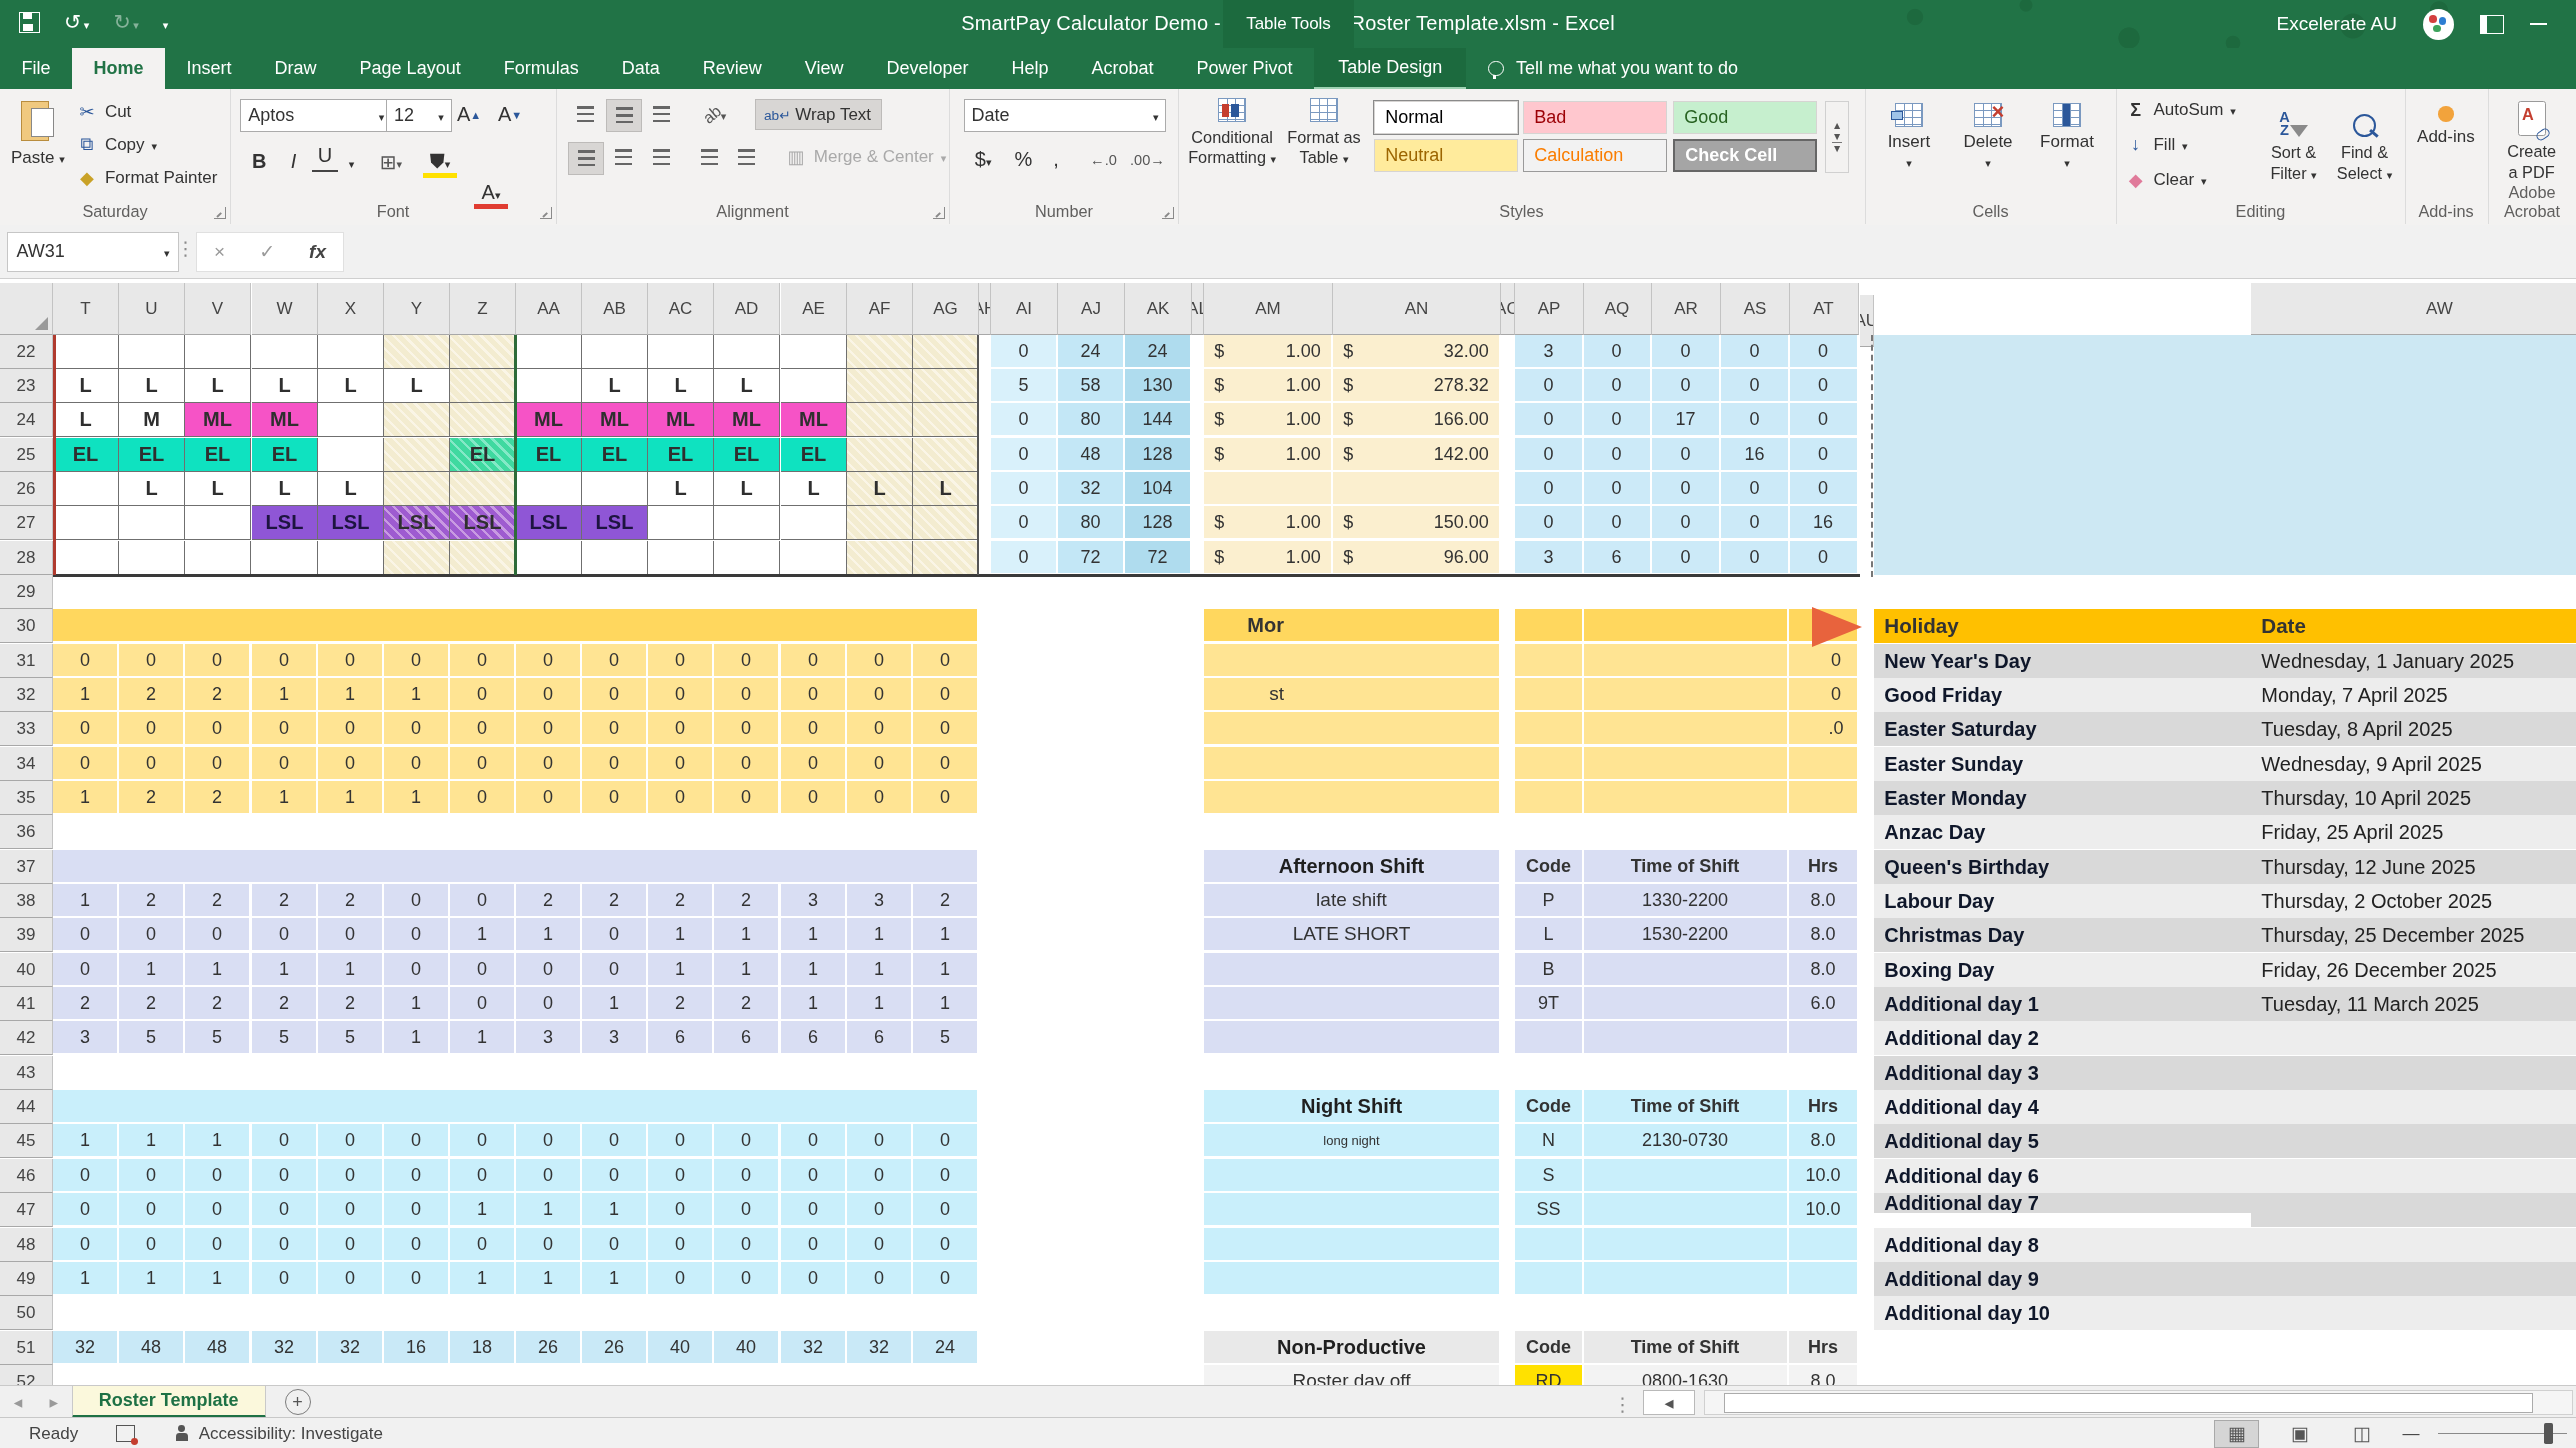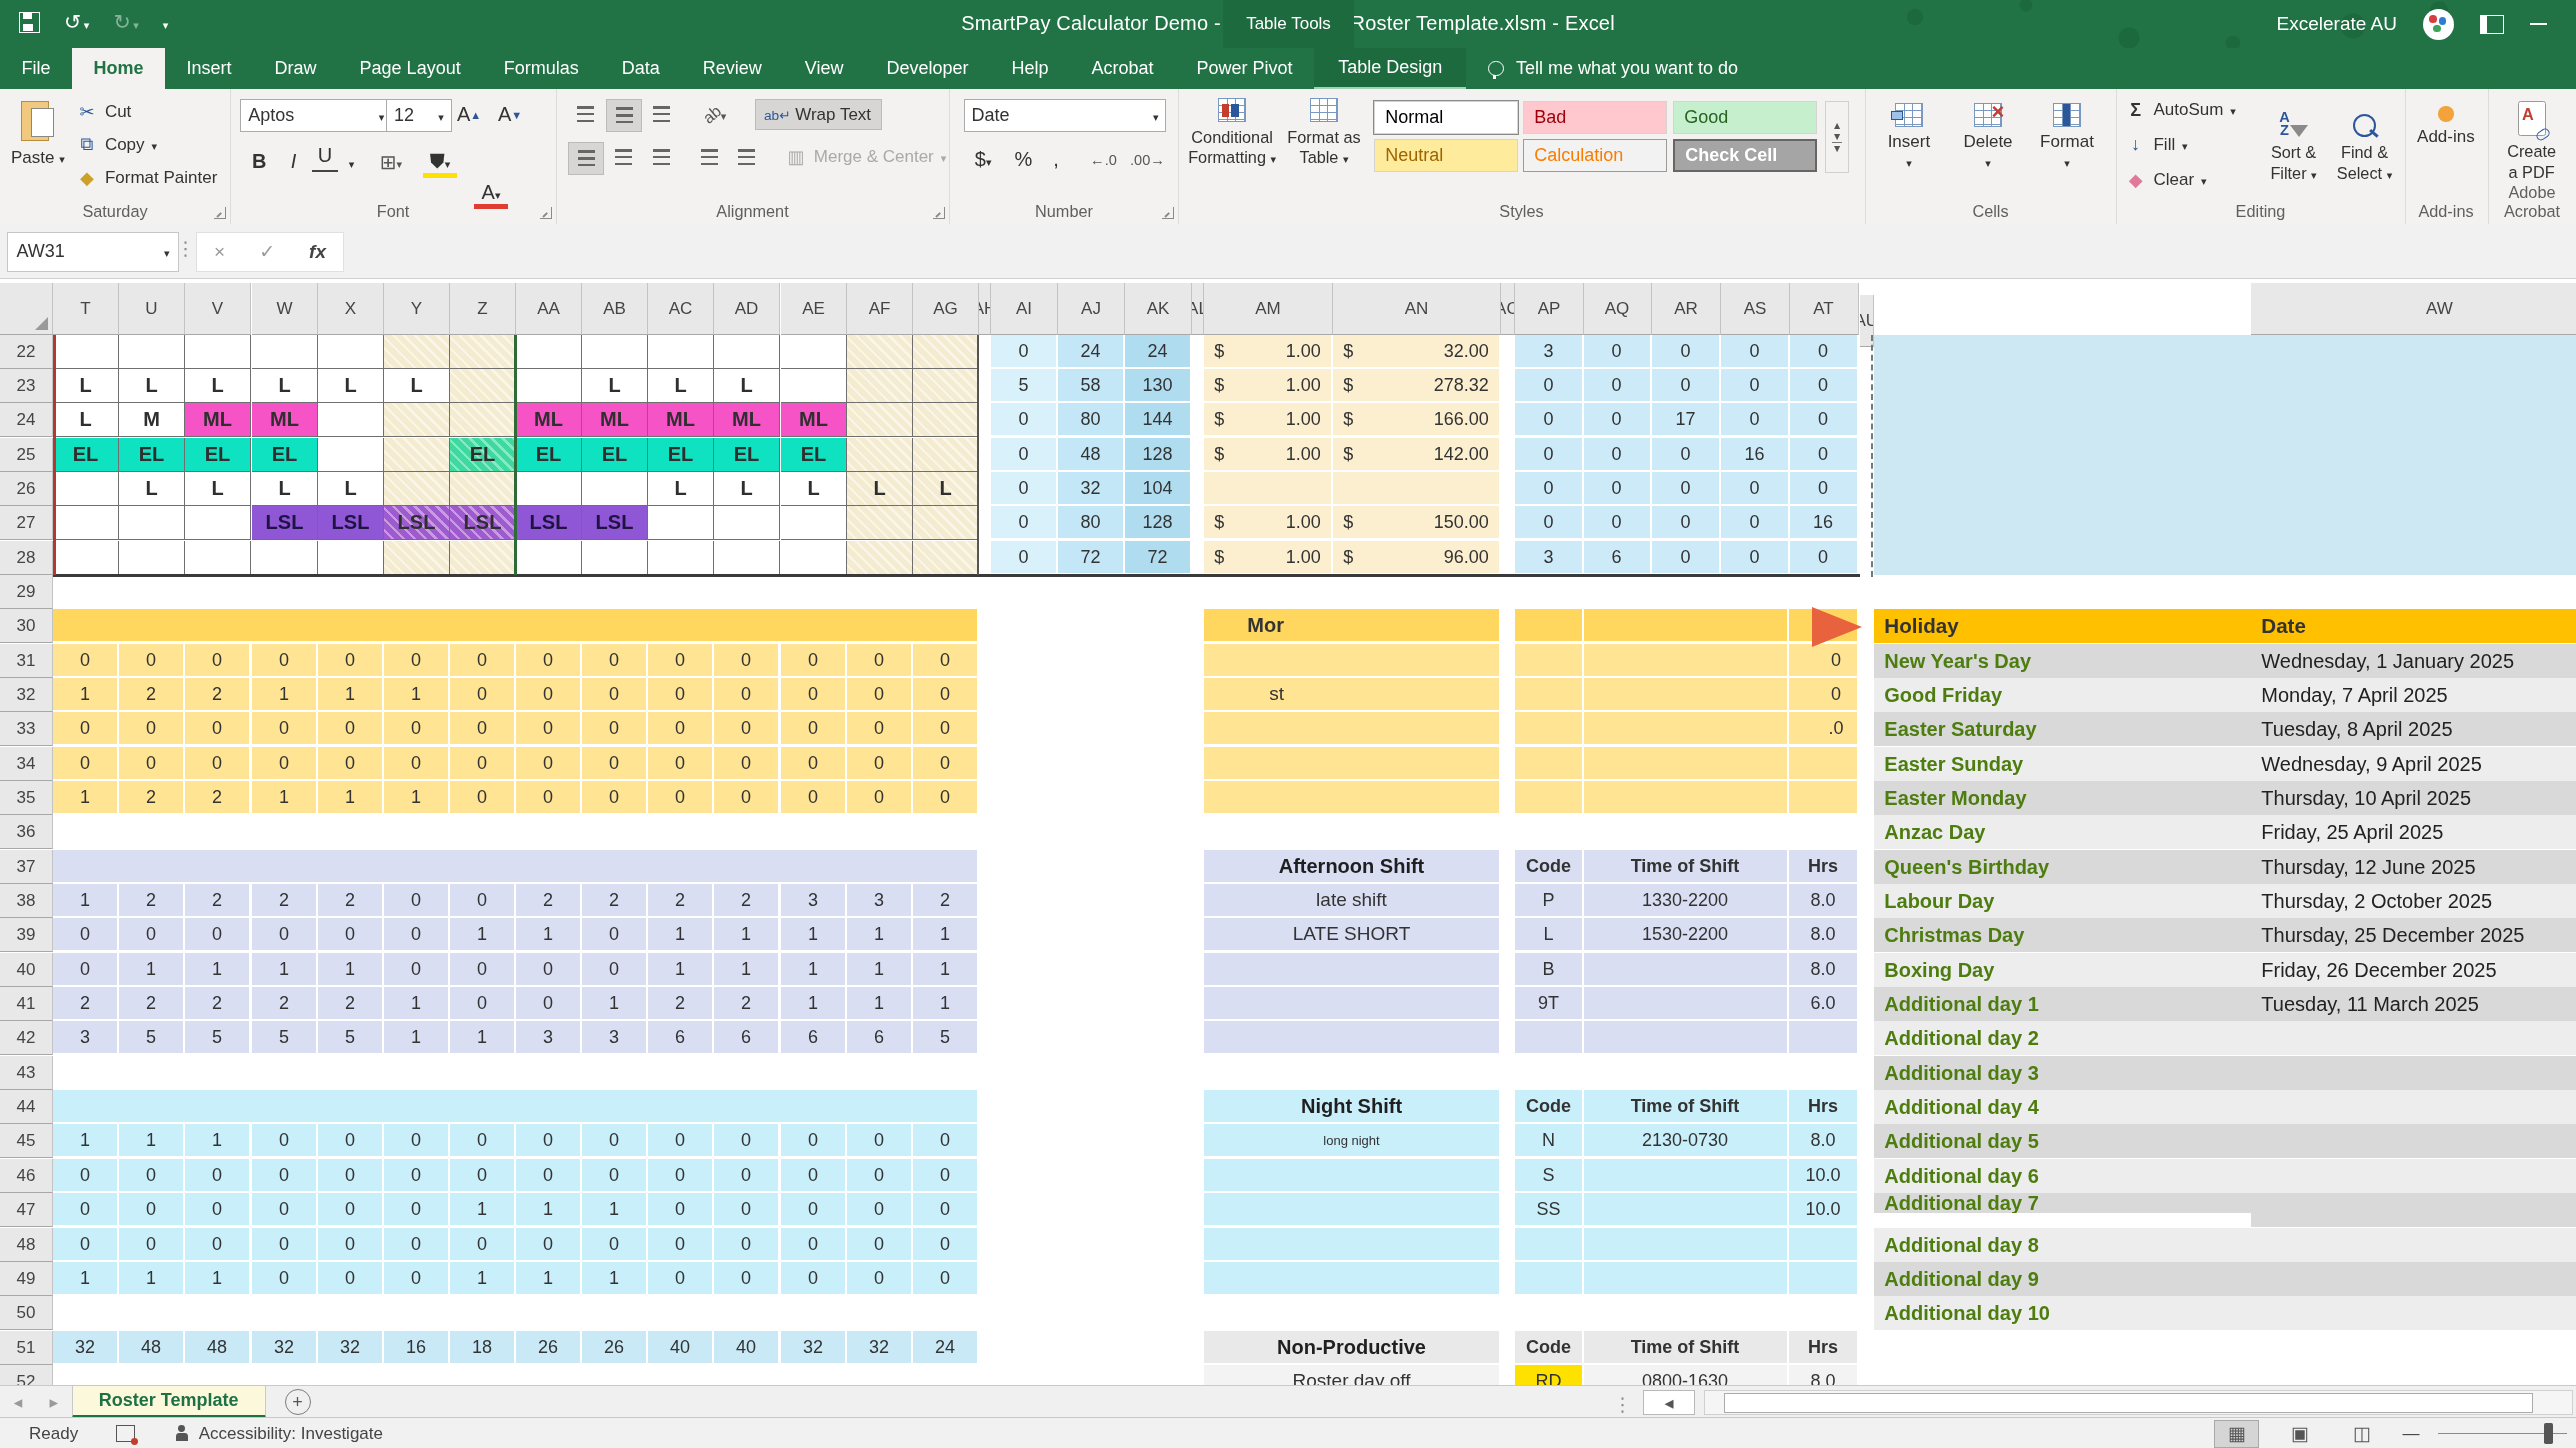--- a/index.html
+++ b/index.html
@@ -105,21 +105,21 @@
   .ht{background:repeating-linear-gradient(45deg,#3fd9a0 0 5.2px,#84e9c7 5.2px 7.7px)}
   .hu{background:repeating-linear-gradient(45deg,#9e5bd0 0 5.2px,#c89ae2 5.2px 7.7px)}
   .wb{border-right:2.6px solid #fff;border-bottom:2.6px solid #fff}
   .bold{font-weight:700}
   .left{justify-content:flex-start;padding-left:10.3px}
   .money{justify-content:space-between;padding:0 10.3px}
   .fragname{justify-content:flex-end;padding-right:215px;font-weight:700;font-size:20px}
   .fragname2{justify-content:flex-end;padding-right:215px;font-size:19px}
   .fraghrs{padding-left:26px}
   .tbl-title{font-weight:700;font-size:20px;color:#1f1f1f}
-  .holname{justify-content:flex-start;padding-left:10.3px;font-weight:700;font-size:20px;color:#4d7c0f}
+  .holname{justify-content:flex-start;padding-left:10.3px;font-weight:700;font-size:20px;color:#0f172a}
   .holdate{justify-content:flex-start;padding-left:10.3px;font-size:20px;color:#222}
   .callout{position:absolute;left:1288px;top:315px;width:526px;height:134px;background:#e8633d;border-radius:22px;z-index:40;color:#fff;font-weight:700;font-size:38px;line-height:46px;padding:20.6px 0 0 38px;box-sizing:border-box;letter-spacing:0.4px}
   .callout-arrow{position:absolute;left:1812px;top:324px;width:0;height:0;border-top:20px solid transparent;border-bottom:20px solid transparent;border-left:50px solid #e8633d;z-index:40}
   
   .tabbar{position:absolute;left:0;top:1385px;width:2576px;height:32px;background:#f0f0f0;border-top:0.9px solid #c9c9c9;display:flex;align-items:stretch;font-size:18px;color:#666}
   .navarr{display:flex;align-items:center;padding:0 13.7px;color:#9a9a9a;font-size:17px}
   .sheettab{display:flex;align-items:center;padding:0 26px;background:#fbf8dc;border-right:0.9px solid #c9c9c9;border-left:0.9px solid #c9c9c9;border-bottom:3.4px solid #1e7145;color:#1e7145;font-weight:700}
   .addsheet{display:flex;align-items:center;margin-left:19px}
   .addsheet b{width:24px;height:24px;border:1.7px solid #7c7c7c;border-radius:50%;display:flex;align-items:center;justify-content:center;font-weight:400;color:#555}
   .hsplit{position:absolute;left:1613px;top:6.9px;color:#8a8a8a;font-size:19px}

